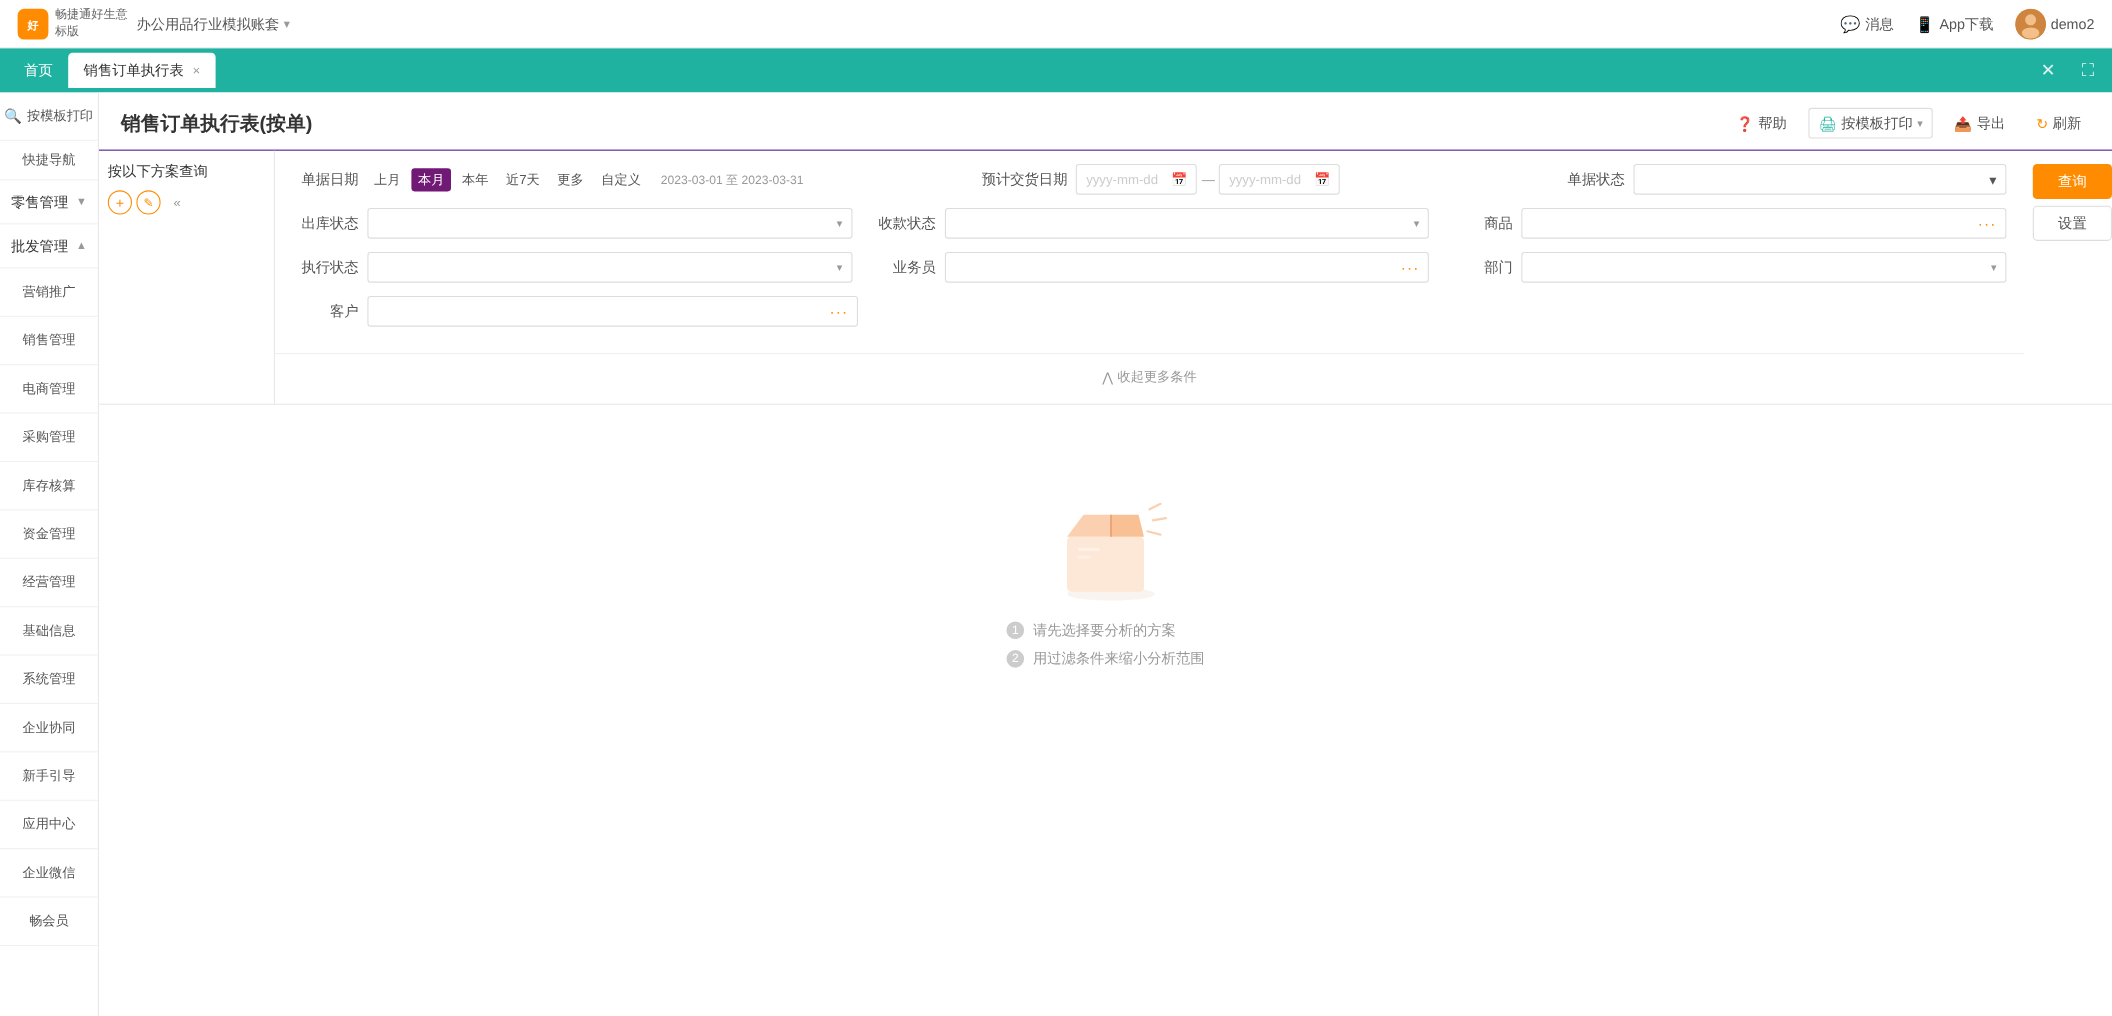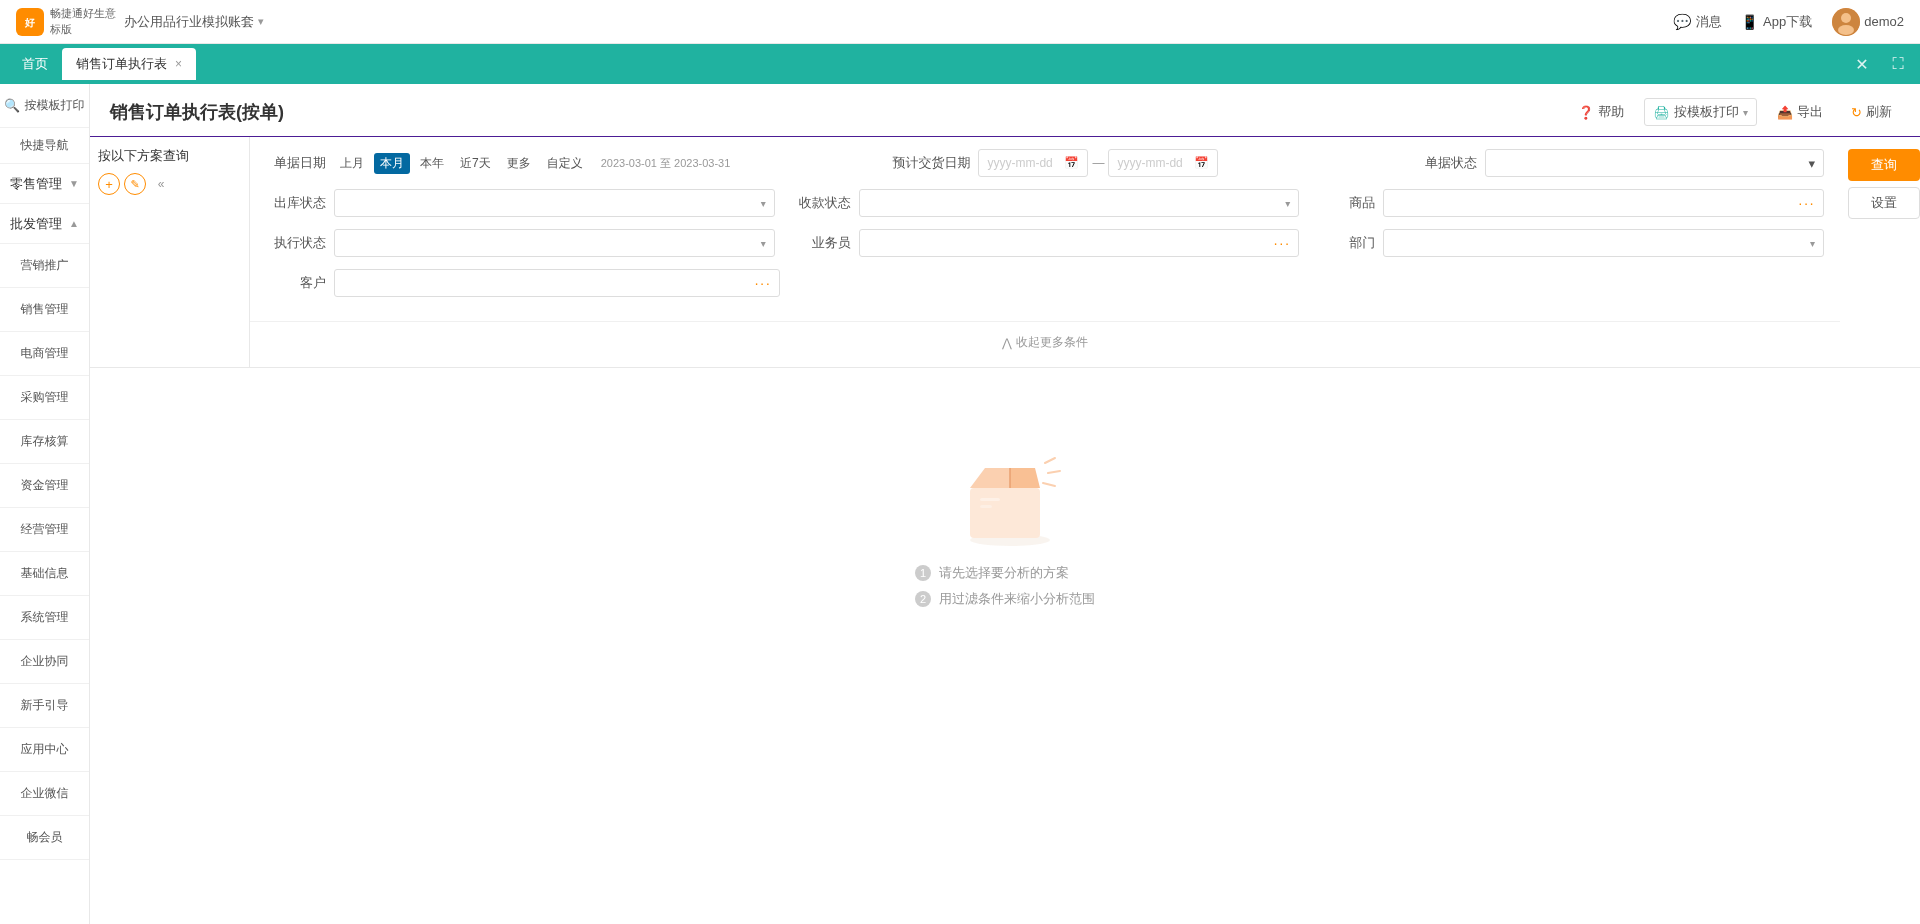--- a/index.html
+++ b/index.html
@@ -251,21 +251,21 @@
       flex: 1; display: flex; align-items: center;
     }
     .date-filter-group {
       display: flex; align-items: center; gap: 4px; flex: 1;
     }
     .date-tab {
       font-size: 12px; color: #555; cursor: pointer;
       padding: 2px 6px; border-radius: 3px;
     }
     .date-tab.active {
-      background: #0369a1; color: #fff;
+      background: #701a75; color: #fff;
       border-radius: 3px;
     }
     .date-input {
       width: 110px; height: 28px;
       border: 1px solid #ddd; border-radius: 3px;
       padding: 0 8px; font-size: 12px; color: #999;
       display: flex; align-items: center; justify-content: space-between;
     }
     .date-range-sep { color: #999; font-size: 12px; }
     .date-sub-text { font-size: 11px; color: #999; margin-left: 8px; }

